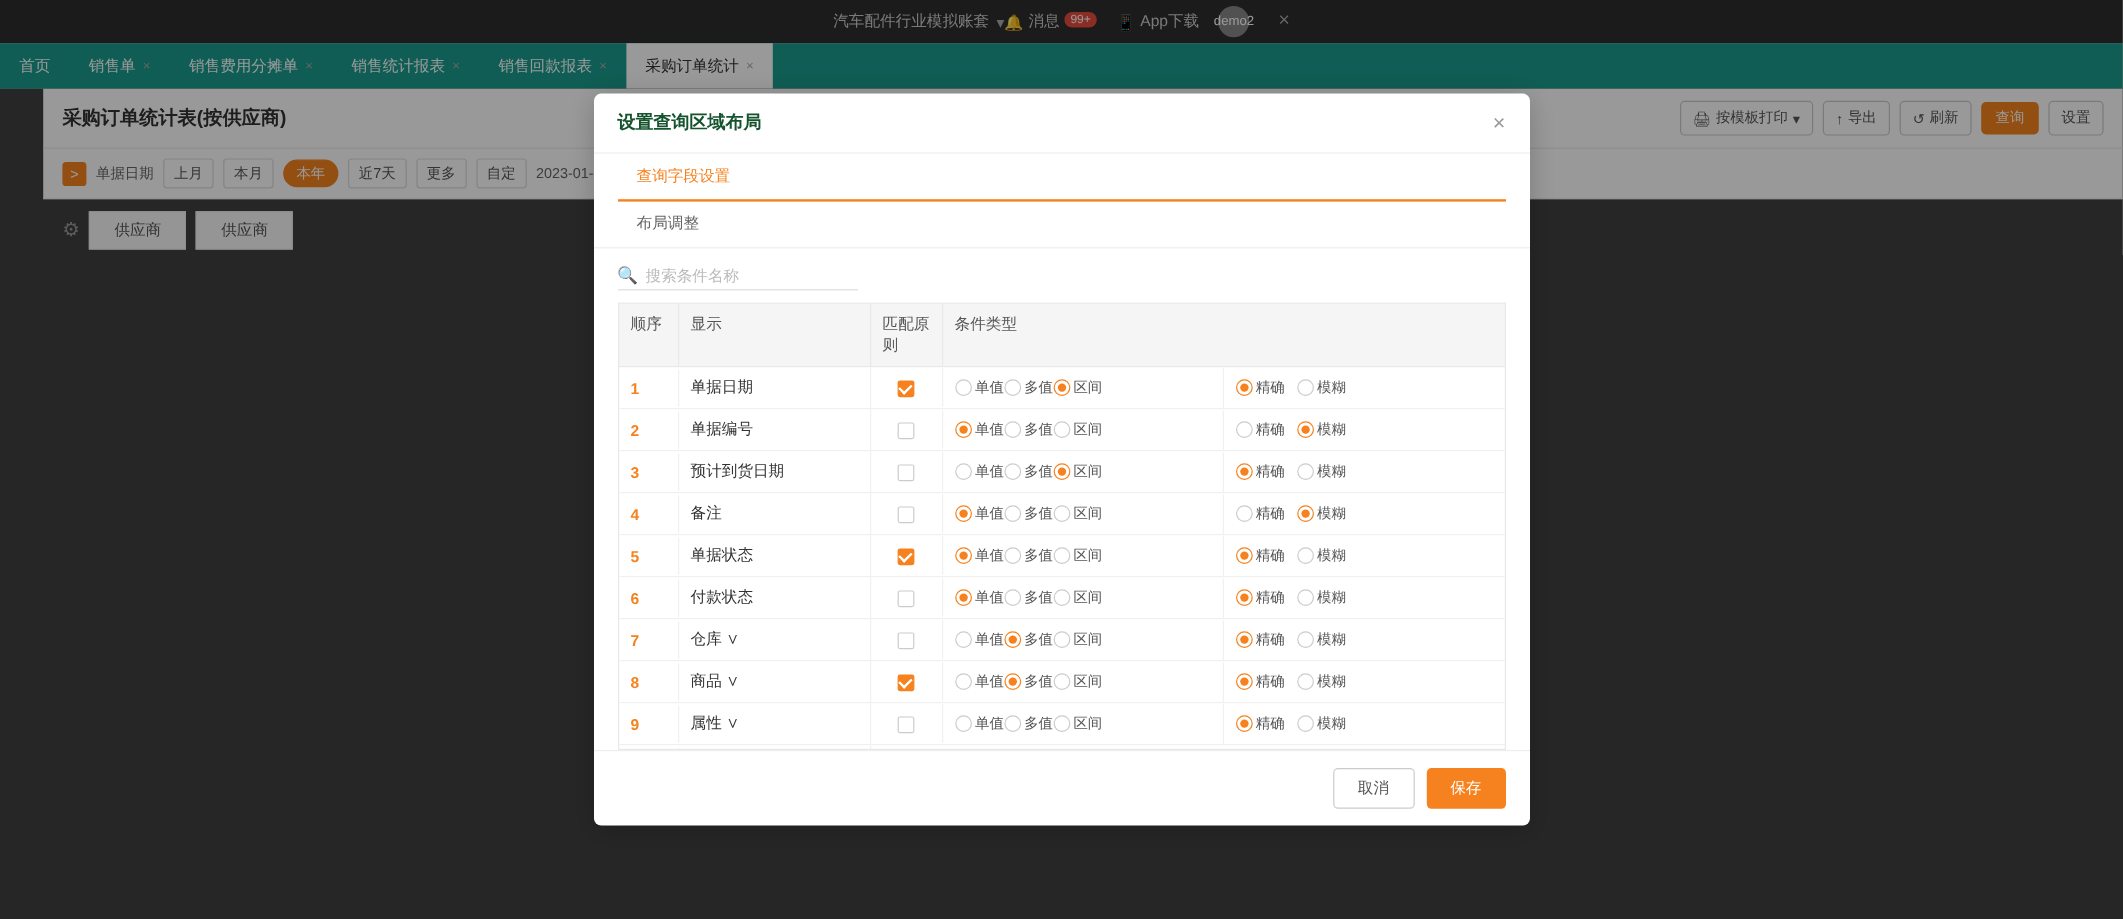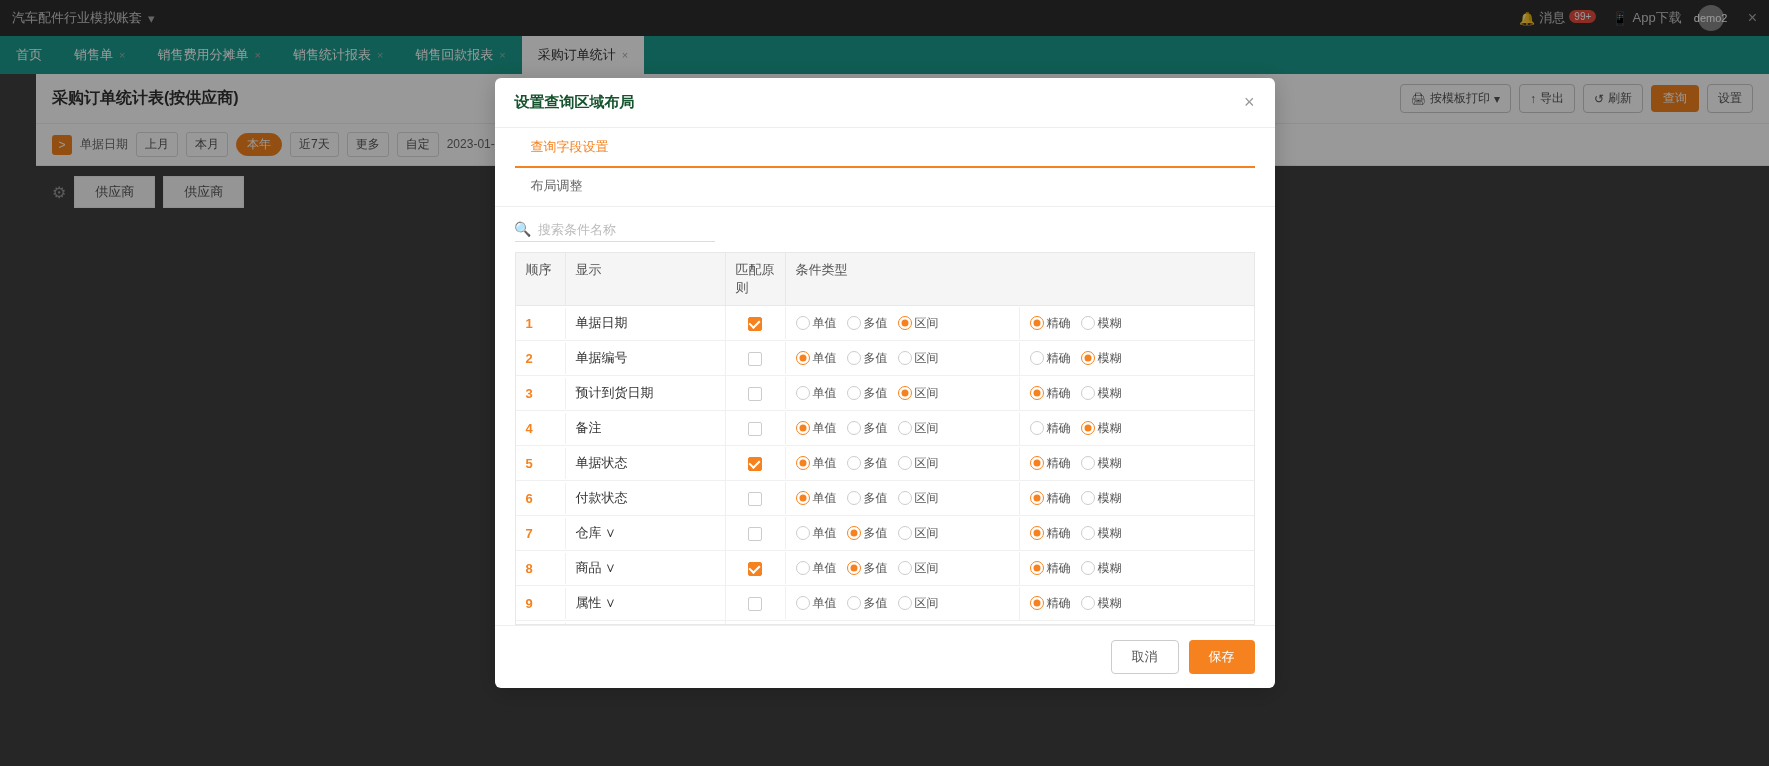--- a/index.html
+++ b/index.html
@@ -5,21 +5,21 @@
     * { box-sizing: border-box; margin: 0; padding: 0; }
     body { font-family: 'Microsoft YaHei', Arial, sans-serif; font-size: 13px; background: #f0f0f0; overflow: hidden; }
 
     
     .top-bar {
       background: #2d2d2d;
       height: 36px;
       display: flex;
       align-items: center;
       padding: 0 12px;
-      justify-content: space-between;
+      justify-content: center;
     }
     .top-bar-left { color: #ccc; font-size: 13px; display: flex; align-items: center; gap: 6px; }
     .top-bar-right { display: flex; align-items: center; gap: 16px; color: #ccc; font-size: 13px; }
     .badge { background: #e74c3c; color: white; border-radius: 10px; padding: 1px 5px; font-size: 10px; position: relative; top: -2px; }
     .top-bar-right .icon-btn { cursor: pointer; display: flex; align-items: center; gap: 4px; }
     .avatar { width: 26px; height: 26px; border-radius: 50%; background: #888; display: flex; align-items: center; justify-content: center; color: white; font-size: 11px; }
     .close-x { color: #aaa; font-size: 16px; cursor: pointer; margin-left: 8px; }
 
     
     .nav-tabs {
@@ -220,21 +220,21 @@
       top: 0px;
       width: 5px;
       height: 8px;
       border: 2px solid #fff;
       border-top: none;
       border-left: none;
       transform: rotate(45deg);
     }
 
     
-    .radio-group { display: flex; align-items: center; gap: 10px; flex-wrap: wrap; }
+    .radio-group { display: flex; align-items: center; flex-wrap: wrap; }
     .radio-item { display: flex; align-items: center; gap: 3px; cursor: pointer; font-size: 12px; color: #555; }
     .radio-dot {
       width: 14px; height: 14px;
       border-radius: 50%;
       border: 1px solid #ccc;
       display: inline-block;
       position: relative;
       background: #fff;
     }
     .radio-dot.selected {

